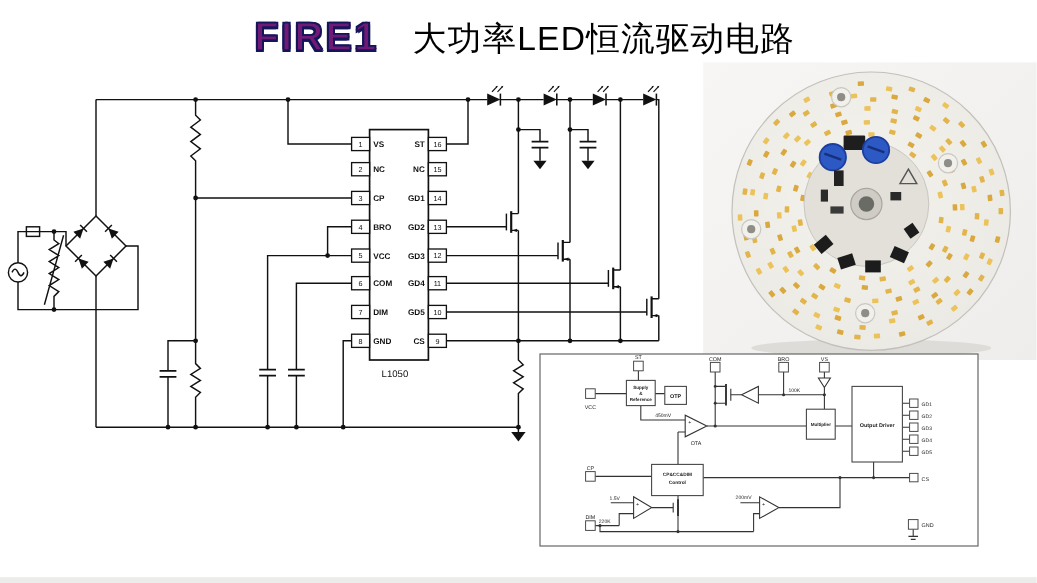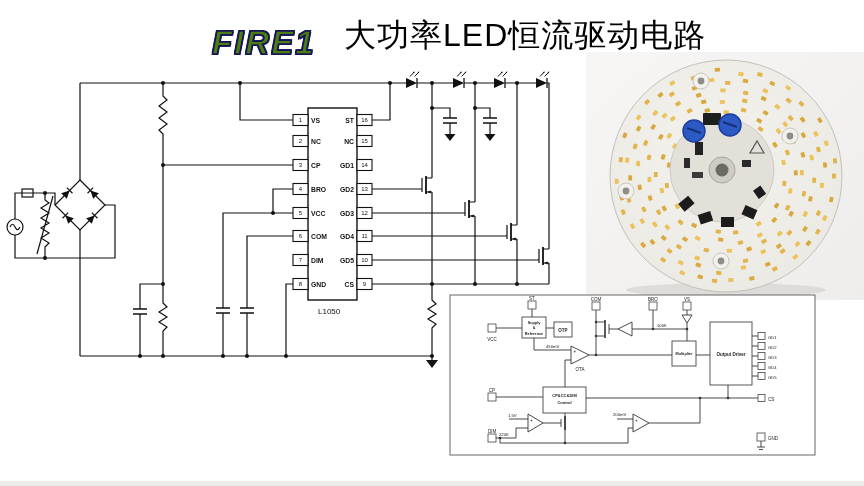--- a/index.html
+++ b/index.html
@@ -1,22 +1,22 @@
 <!DOCTYPE html>
 <html><head>
 <meta charset="utf-8">
 <style>
   html,body{margin:0;padding:0;}
   body{width:864px;height:486px;position:relative;background:#ffffff;overflow:hidden;
        font-family:"Liberation Sans",sans-serif;}
-  .logo{position:absolute;left:212px;top:24px;font-size:33px;font-style:italic;font-weight:bold;
-        color:#4d7c0f;-webkit-text-stroke:1.4px #15155a;
+  .logo{position:absolute;left:212px;top:12px;font-size:33px;font-weight:bold;
+        color:#701a75;-webkit-text-stroke:1.4px #15155a;
         text-shadow:1px 1px 0 #15155a,-1px -1px 0 #15155a,1px -1px 0 #15155a,-1px 1px 0 #15155a;
         letter-spacing:2px;}
-  .title{position:absolute;left:344px;top:14px;font-size:32px;color:#000;letter-spacing:1px;}
+  .title{position:absolute;left:344px;top:14px;font-size:28px;color:#000;letter-spacing:1px;}
   .bottom-strip{position:absolute;left:0;bottom:0;width:864px;height:5px;background:#ececeb;}
   svg{position:absolute;left:0;top:0;}
   svg text{font-family:"Liberation Sans",sans-serif;fill:#111;}
   .t6{font-size:6px;}
   .t68{font-size:6.8px;font-weight:bold;}
   .t8{font-size:8px;}
   .t38{font-size:3.8px;font-weight:bold;fill:#222;}
   .t40{font-size:4px;font-weight:bold;fill:#222;}
   .t42{font-size:4.2px;fill:#222;}
   .t45{font-size:4.5px;fill:#222;}

